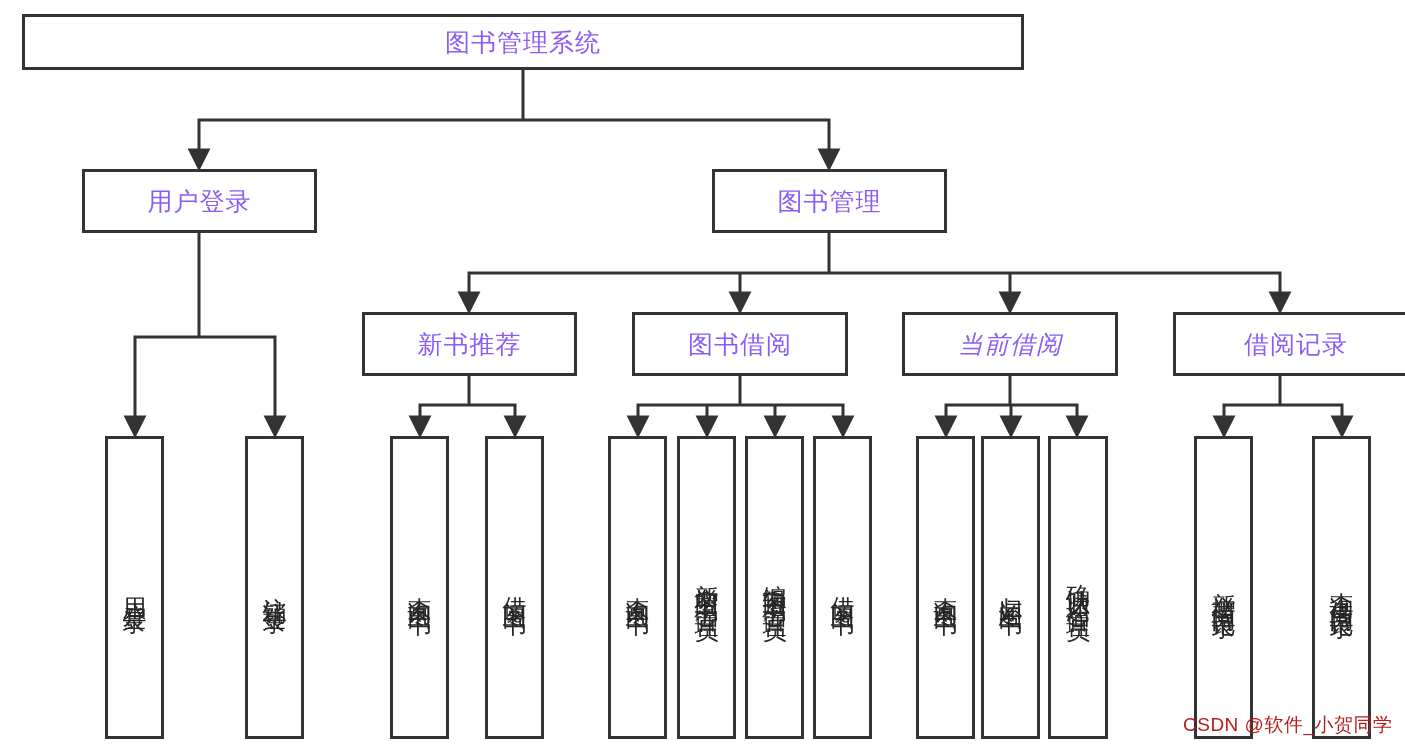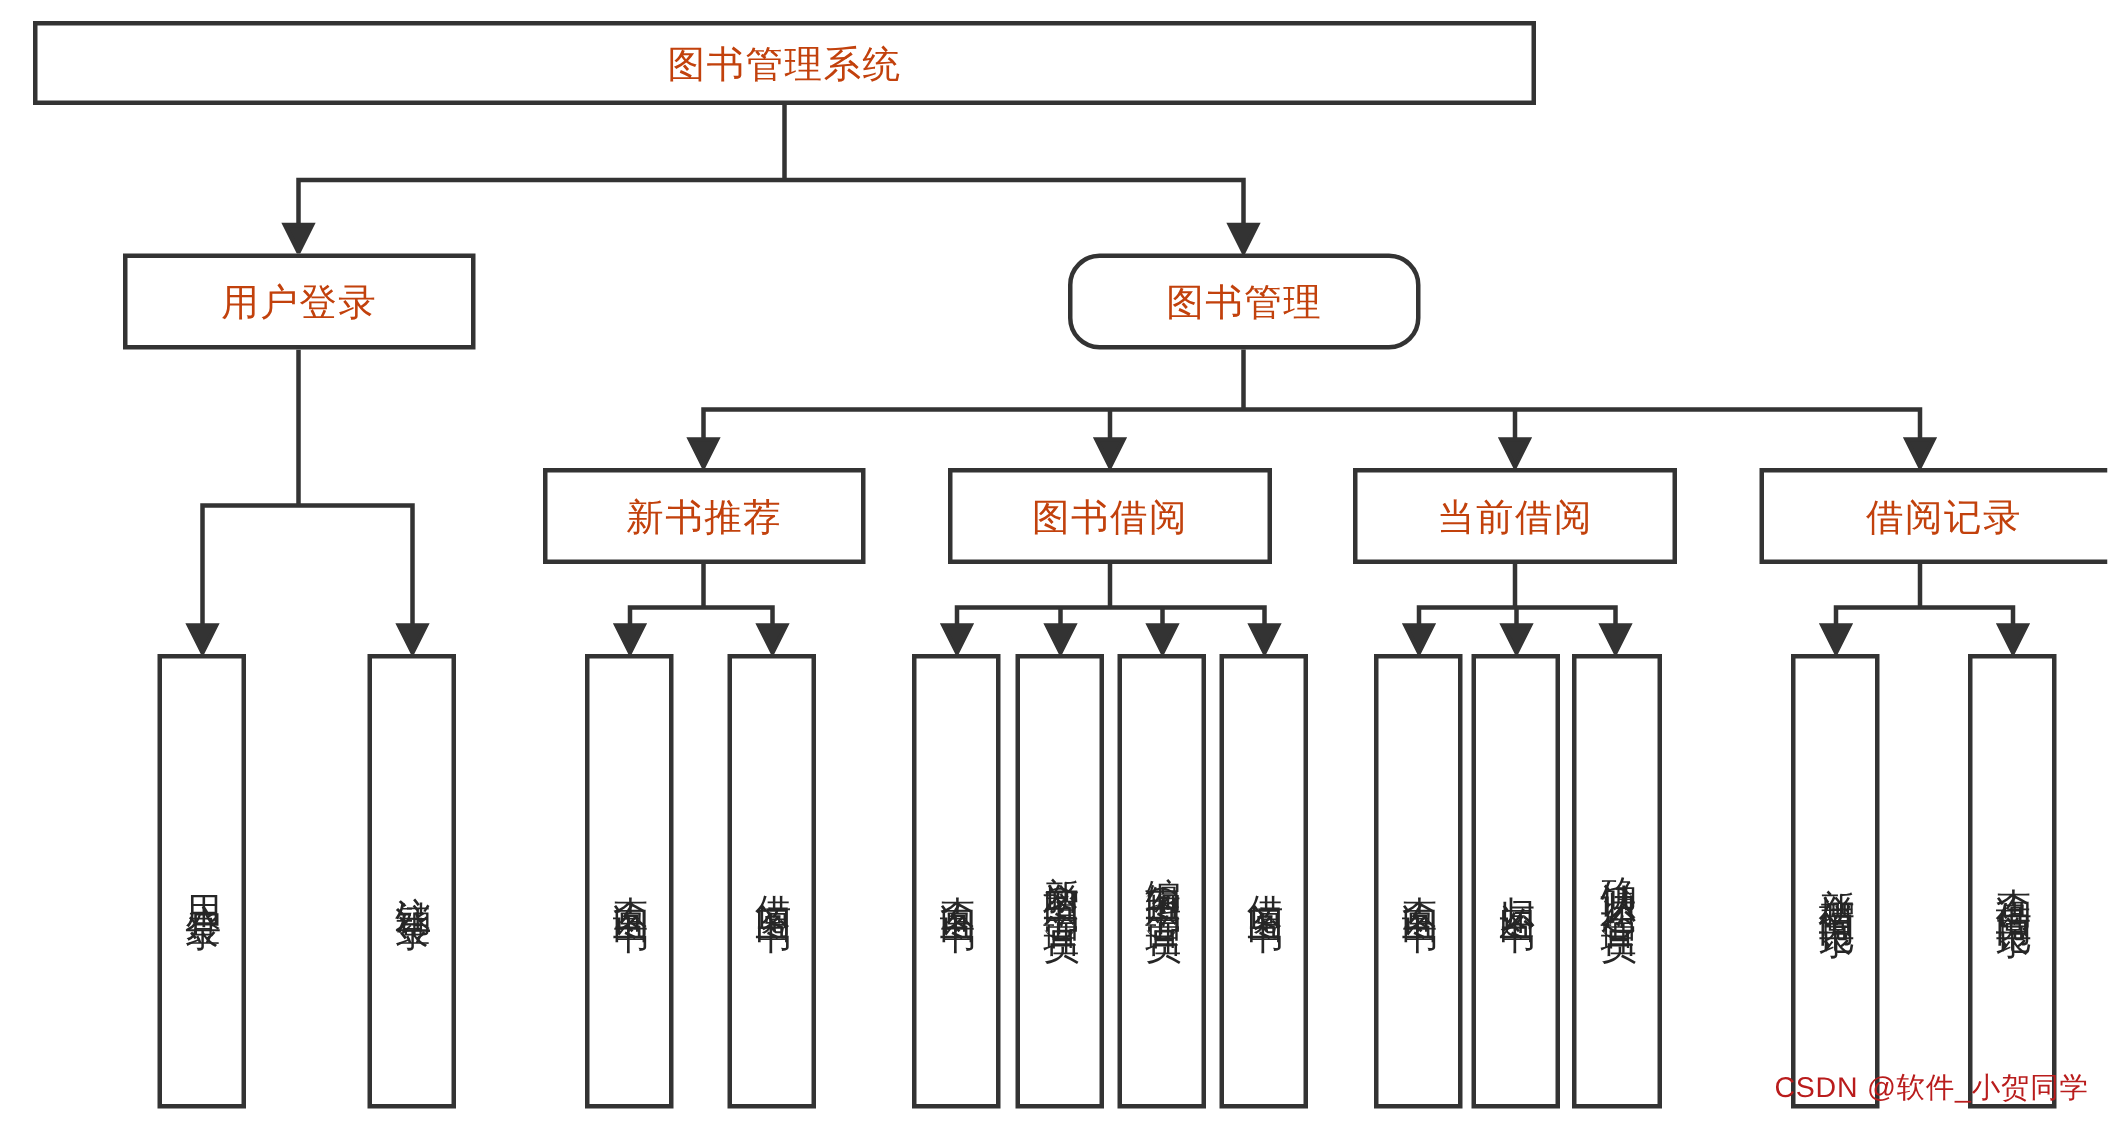--- a/index.html
+++ b/index.html
@@ -21,21 +21,21 @@
     top: 0;
     width: 1405px;
     height: 747px;
     z-index: 1;
   }
   .node {
     position: absolute;
     box-sizing: border-box;
     background: #ffffff;
     border: 3px solid #333333;
-    color: #c2410c;
+    color: #8b5cf6;
     display: flex;
     align-items: center;
     justify-content: center;
     z-index: 2;
     font-size: 25px;
     letter-spacing: 1px;
     white-space: nowrap;
   }
   .node.root {
     left: 22px; top: 14px; width: 1002px; height: 56px;
@@ -121,25 +121,25 @@
     <g stroke="#333333" stroke-width="3" fill="#333333">
       <path fill="none" d="M1280 376 V405 M1222.5 405 H1343.5 M1224 405 V419 M1342 405 V419"></path>
       <polygon points="1215,417 1233,417 1224,435"></polygon>
       <polygon points="1333,417 1351,417 1342,435"></polygon>
     </g>
   </svg>
 
   <div class="node root">图书管理系统</div>
 
   <div class="node" style="left:82px; top:169px; width:235px; height:64px;">用户登录</div>
-  <div class="node" style="left:712px; top:169px; width:235px; height:64px;border-radius:21px;">图书管理</div>
+  <div class="node" style="left:712px; top:169px; width:235px; height:64px;">图书管理</div>
 
   <div class="node" style="left:362px; top:312px; width:215px; height:64px;">新书推荐</div>
   <div class="node" style="left:632px; top:312px; width:216px; height:64px;">图书借阅</div>
-  <div class="node" style="left:902px; top:312px; width:216px; height:64px;">当前借阅</div>
+  <div class="node" style="left:902px; top:312px; width:216px; height:64px;font-style:italic;">当前借阅</div>
   <div class="node" style="left:1173px; top:312px; width:246px; height:64px;">借阅记录</div>
 
   <div class="leaf" style="left:105px;">用户登录</div>
   <div class="leaf" style="left:245px;">注销登录</div>
 
   <div class="leaf" style="left:390px;">查询图书</div>
   <div class="leaf" style="left:485px;">借阅图书</div>
 
   <div class="leaf" style="left:608px;">查询图书</div>
   <div class="leaf" style="left:677px;">新增图书（管理员）</div>

